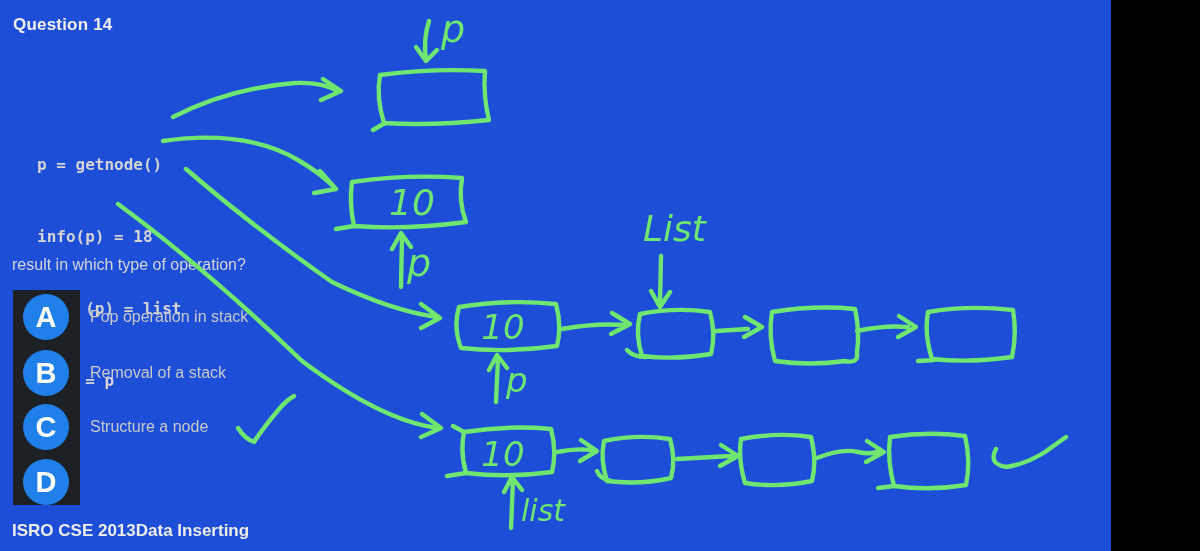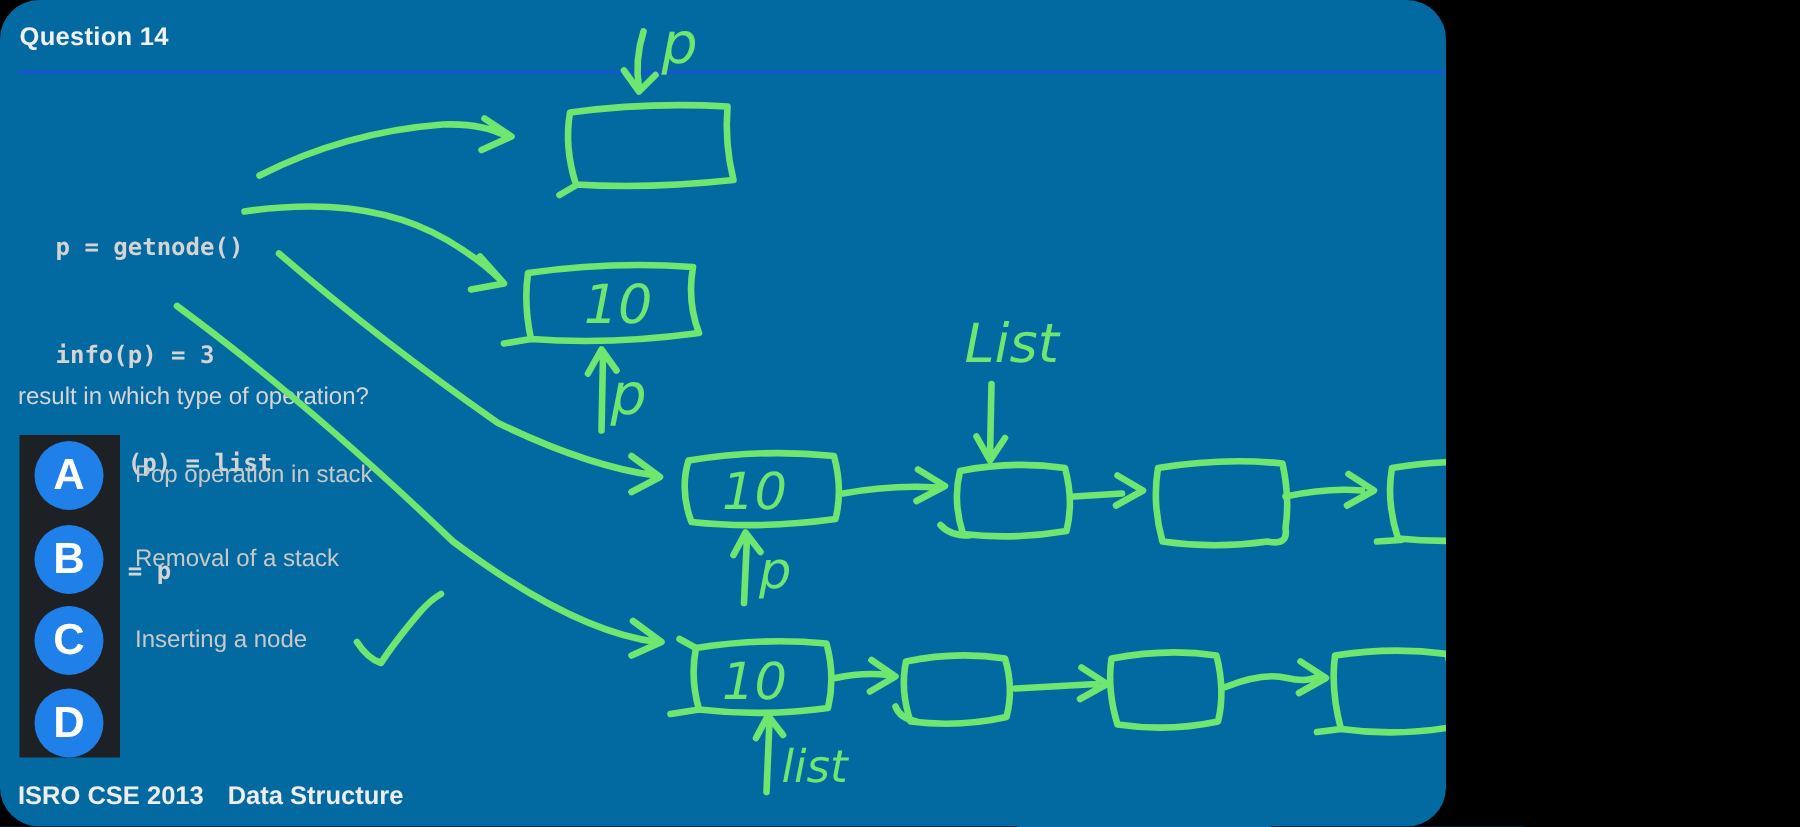--- a/index.html
+++ b/index.html
@@ -1,18 +1,18 @@
 <!DOCTYPE html>
 <html><head>
 <meta charset="utf-8">
 <style>
   html,body { margin:0; padding:0; background:#000; }
   .stage {
-    position:relative; width:964px; height:551px; background:#0369a1;
-    overflow:hidden; font-family:"Liberation Sans", sans-serif;border-radius:26px;
+    position:relative; width:1111px; height:551px; background:#1d4ed8;
+    overflow:hidden; font-family:"Liberation Sans", sans-serif;
   }
   .q-title {
     position:absolute; left:13px; top:15px;
     color:#f0f0f0; font-size:17px; font-weight:bold; letter-spacing:.2px;
   }
   .divider {
     position:absolute; left:12px; right:0; top:47px; height:2px;
     background:#1b51d4;
   }
   .intro {
@@ -39,21 +39,21 @@
   .badge {
     width:46px; height:46px; border-radius:50%;
     background:#1e80e8; color:#ffffff;
     font-size:29px; font-weight:bold;
     display:flex; align-items:center; justify-content:center;
     flex:0 0 auto;
   }
   .opt-label { color:#c9c9c9; font-size:16px; white-space:nowrap; }
   .footer {
     position:absolute; left:12px; top:521px;
-    display:flex; gap:16px;
+    display:flex; 
     color:#ededed; font-size:17px; font-weight:bold;
   }
   .overlay {
     position:absolute; left:0; top:0; width:1200px; height:551px;
     pointer-events:none;
   }
   .ink {
     stroke:#6fe66f; stroke-width:4.4; fill:none;
     stroke-linecap:round; stroke-linejoin:round;
   }
@@ -65,48 +65,48 @@
 <body>
 
 <div class="stage">
 
   <div class="q-title">Question 14</div>
   <div class="divider"></div>
 
 
   <div class="code">
     <div>p = getnode()</div>
-    <div>info(p) = 3</div>
+    <div>info(p) = 18</div>
     <div>next (p) = list</div>
     <div>list = p</div>
   </div>
 
   <div class="prompt">result in which type of operation?</div>
 
   <div class="opt-strip"></div>
 
   <div class="opt" style="top:294px">
     <div class="badge">A</div>
     <div class="opt-label">Pop operation in stack</div>
   </div>
   <div class="opt" style="top:350px">
     <div class="badge">B</div>
     <div class="opt-label">Removal of a stack</div>
   </div>
   <div class="opt" style="top:404px">
     <div class="badge">C</div>
-    <div class="opt-label">Inserting a node</div>
+    <div class="opt-label">Structure a node</div>
   </div>
   <div class="opt" style="top:459px">
     <div class="badge">D</div>
   </div>
 
   <div class="footer">
     <span>ISRO CSE 2013</span>
-    <span>Data Structure</span>
+    <span>Data Inserting</span>
   </div>
 
   <svg class="overlay" viewBox="0 0 1200 551">
 
     <g>
       <path class="ink" d="M 173 117 Q 230 88 295 83 Q 322 82 338 91 M 323 79 L 341 91 L 321 100"></path>
     </g>
     <g>
       <path class="ink" d="M 380 75 Q 432 68 485 71 Q 483 96 489 120 Q 432 126 384 123 Q 376 98 380 75 Z M 385 123 L 373 130"></path>
     </g>

